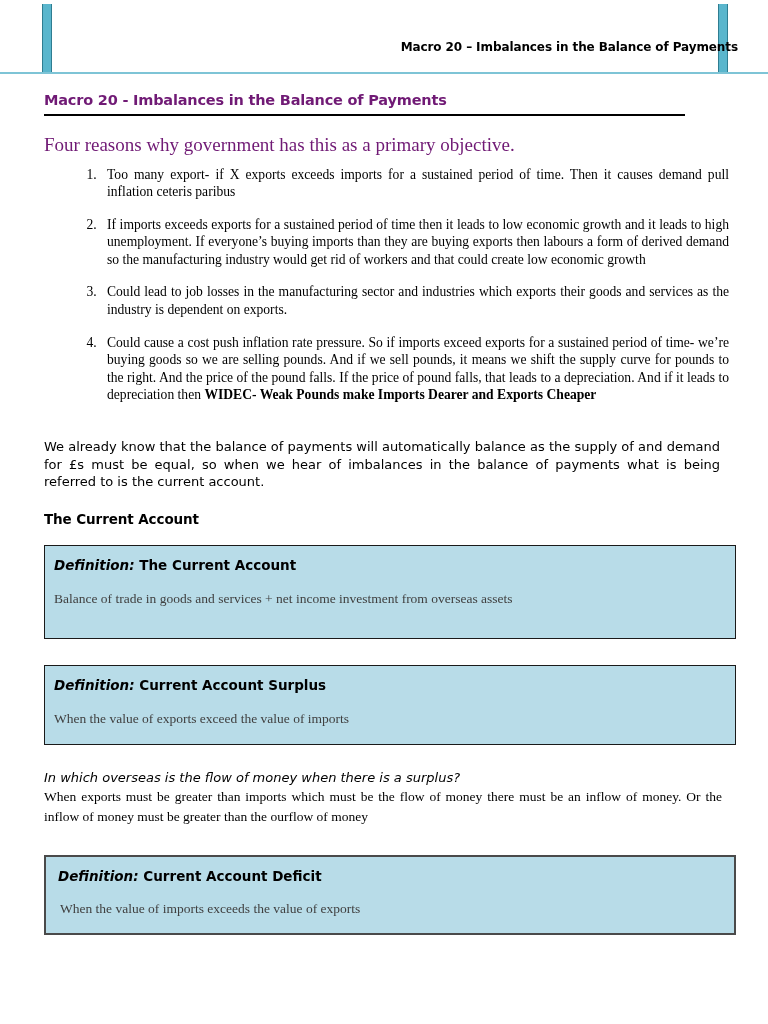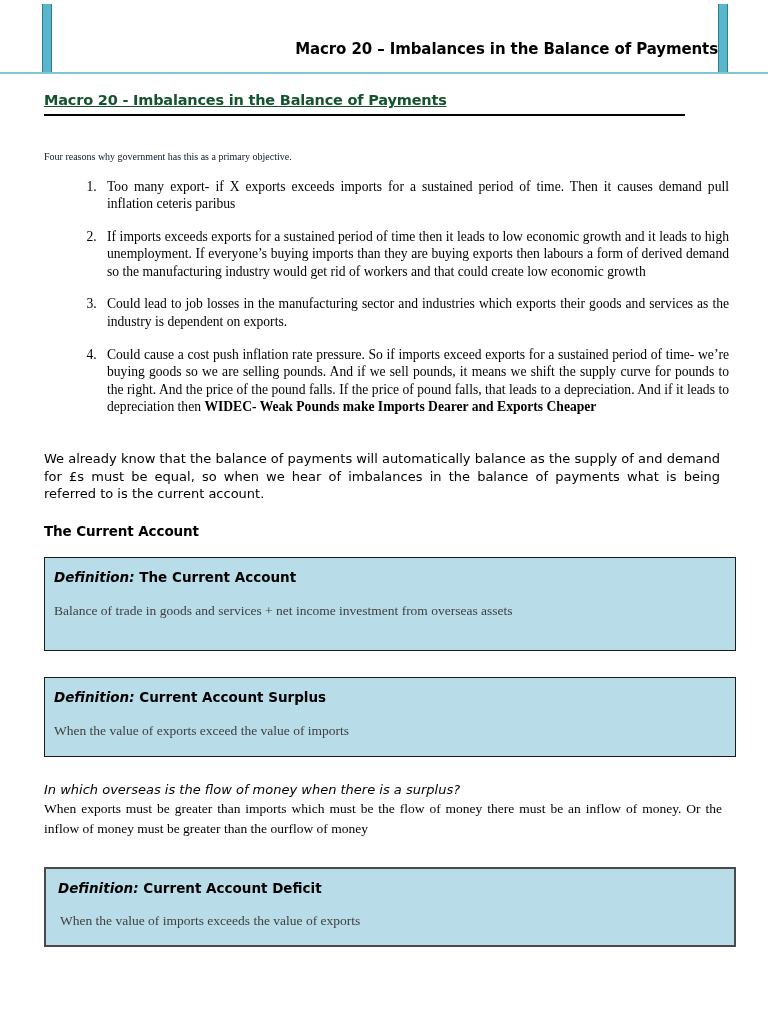--- a/index.html
+++ b/index.html
@@ -23,24 +23,24 @@
   }
 
   
   .header {
     position: relative;
     height: 74px;
     box-sizing: border-box;
   }
   .header-text {
     position: absolute;
-    right: 50px;
+    right: 30px;
     top: 40px;
     font-family: "DejaVu Sans", sans-serif;
-    font-size: 15px;
+    font-size: 12px;
     font-weight: 700;
     letter-spacing: -0.1px;
     color: #000;
     white-space: nowrap;
   }
   .header-rule {
     position: absolute;
     left: 0;
     right: 0;
     top: 72px;
@@ -66,46 +66,45 @@
     padding: 0 32px 0 44px;
     box-sizing: border-box;
   }
 
   h1.doc-title {
     font-family: "DejaVu Sans", sans-serif;
     font-size: 14.5px;
     font-weight: 700;
     margin: 18px 0 0 0;
     letter-spacing: -0.2px;
-    color: #14532d;
-    text-decoration: underline;
+    color: #701a75;
   }
   .title-rule {
     width: 641px;
     height: 1.5px;
     background: #000;
     margin-top: 6px;
   }
 
   p.sans-para {
     font-family: "DejaVu Sans", sans-serif;
     font-size: 13px;
     line-height: 17.5px;
     text-align: justify;
     margin: 17px 0 0 0;
     width: 676px;
     color: #000;
   }
 
   p.serif-para {
     font-family: "Liberation Serif", serif;
-    font-size: 10px;
+    font-size: 19px;
     line-height: 17px;
-    margin: 32px 0 0 0;
-    color: #0f172a;
+    margin: 20px 0 0 0;
+    color: #701a75;
   }
 
   ol.reasons {
     margin: 13px 0 0 0;
     padding-left: 45px;
     list-style-position: outside;
   }
   ol.reasons > li {
     font-family: "Liberation Serif", serif;
     font-size: 13.6px;

